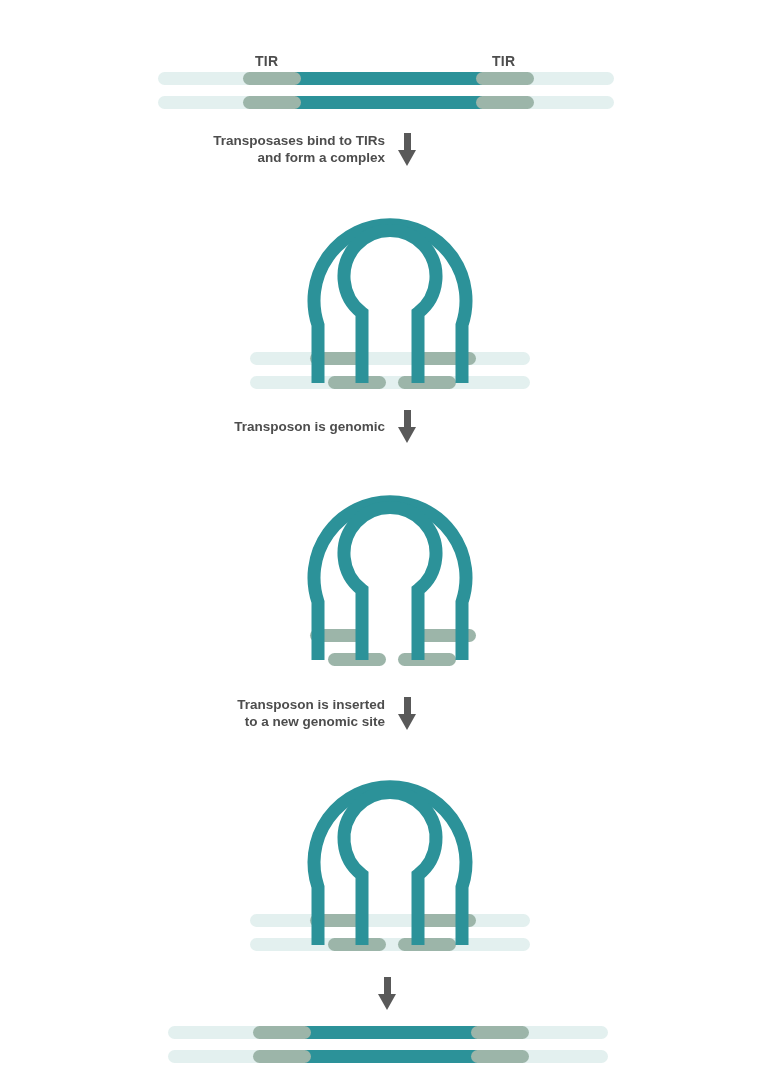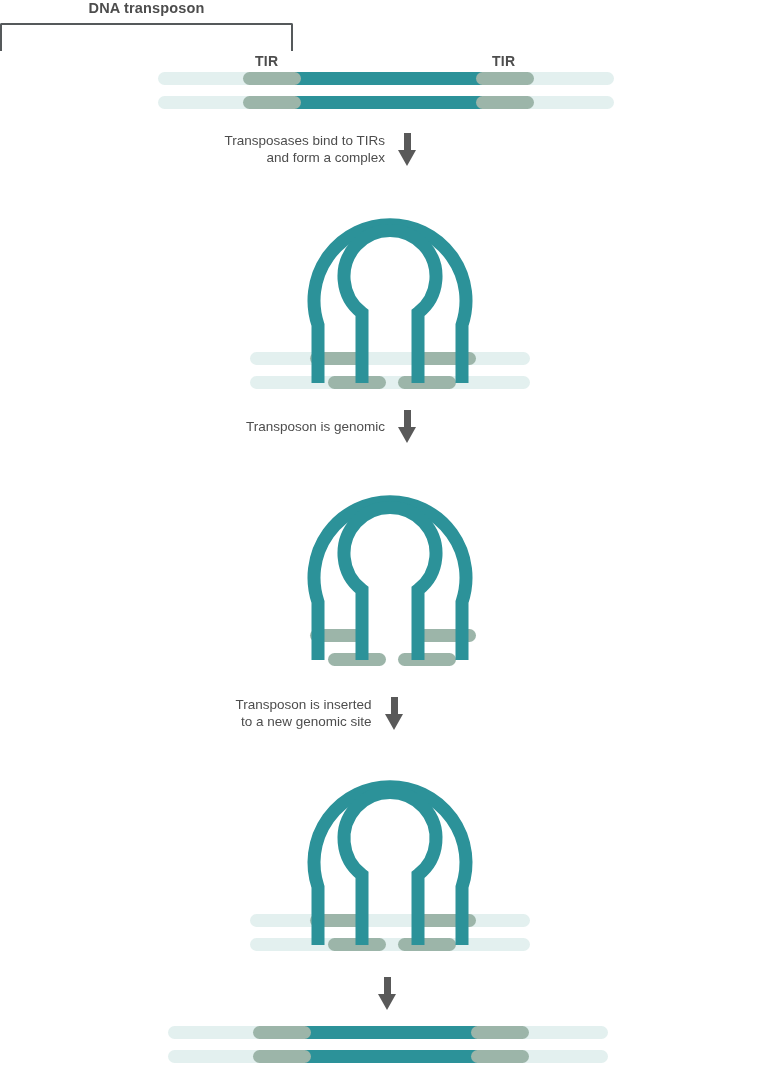--- a/index.html
+++ b/index.html
@@ -57,21 +57,21 @@
   .tir-block {
     position: absolute;
     height: 13px;
     background: #9cb5a9;
     border-radius: 7px;
   }
 
   
   .step { position: absolute; display: flex; align-items: center; }
   .step-text {
-    font-size: 13.5px; font-weight: normal; color: #4d4d4d;
+    font-size: 13.5px; font-weight: bold; color: #4d4d4d;
     text-align: right; line-height: 17px;
     white-space: pre-line;
   }
   .arrow {
     position: relative;
     width: 19px; height: 33px;
     flex: 0 0 19px;
     margin-left: 13px;
   }
   .arrow .shaft {
@@ -89,24 +89,20 @@
 
   
   .loop { position: absolute; }
   .loop svg { display: block; }
 </style>
 </head>
 <body>
 
 <div class="stage" id="s1" style="left:0;top:0;width:776px;height:120px;">
 
-  <div id="bracket-group">
-    <div class="bracket-title">DNA transposon</div>
-    <div class="bracket-shape"></div>
-  </div>
 
   <div class="tir-label" style="left:255px;top:53px;">TIR</div>
   <div class="tir-label" style="left:492px;top:53px;">TIR</div>
 
   <div class="dna" style="left:158px;top:72px;width:456px;height:37px;">
     <div class="strand top"></div>
     <div class="strand bottom"></div>
     <div class="seg-teal" style="left:100px;top:0;width:247px;"></div>
     <div class="seg-teal" style="left:100px;top:24px;width:247px;"></div>
     <div class="tir-block" style="left:85px;top:0;width:58px;"></div>
@@ -162,21 +158,21 @@
   </div>
 
   <div class="loop" style="left:300px;top:0;">
     <svg width="180" height="200" viewBox="0 0 180 200">
       <path d="M 18 198 L 18 140 A 76 76 0 1 1 162 140 L 162 198" fill="none" stroke="#2c9299" stroke-width="13" stroke-linecap="butt"></path>
       <path d="M 62 198 L 62 128 A 46 46 0 1 1 118 128 L 118 198" fill="none" stroke="#2c9299" stroke-width="13" stroke-linecap="butt"></path>
     </svg>
   </div>
 </div>
 
-<div class="step" style="left:222px;top:695px;width:195px;height:36px;justify-content:center;">
+<div class="step" style="left:222px;top:695px;width:195px;height:36px;justify-content:flex-end;">
   <div class="step-text">Transposon is inserted
 to a new genomic site</div>
   <div class="arrow">
     <div class="shaft"></div>
       <div class="head"></div>
   </div>
 </div>
 
 <div class="stage" id="s4" style="left:0;top:747px;width:776px;height:205px;">
 

